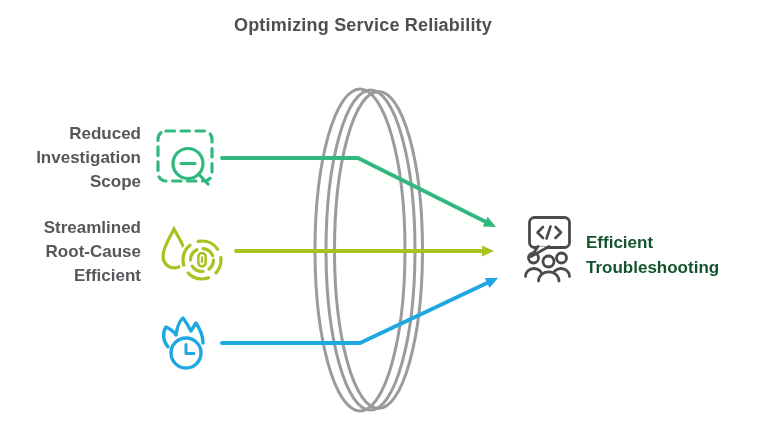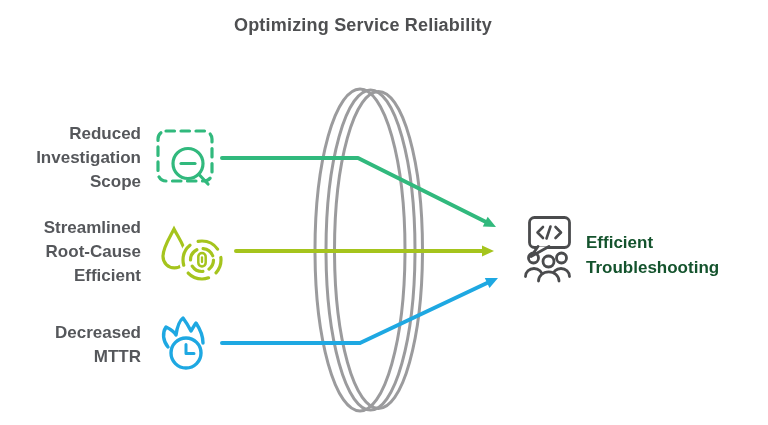--- a/index.html
+++ b/index.html
@@ -54,22 +54,20 @@
 <div class="stage">
 
   <div class="title">Optimizing Service Reliability</div>
 
   <div class="input-label row1">Reduced
 Investigation
 Scope</div>
   <div class="input-label row2">Streamlined
 Root-Cause
 Efficient</div>
-  <div class="input-label row3">Decreased
-MTTR</div>
 
   <svg class="diagram-svg" width="768" height="425" viewBox="0 0 768 425">
 
     <g fill="none" stroke-width="3" stroke="#9B9B9D">
       <ellipse cx="360" cy="250" rx="45" ry="161"></ellipse>
       <ellipse cx="370.5" cy="250" rx="44.5" ry="160"></ellipse>
       <ellipse cx="378.5" cy="250" rx="44" ry="158.5"></ellipse>
     </g>
 
     <g>

